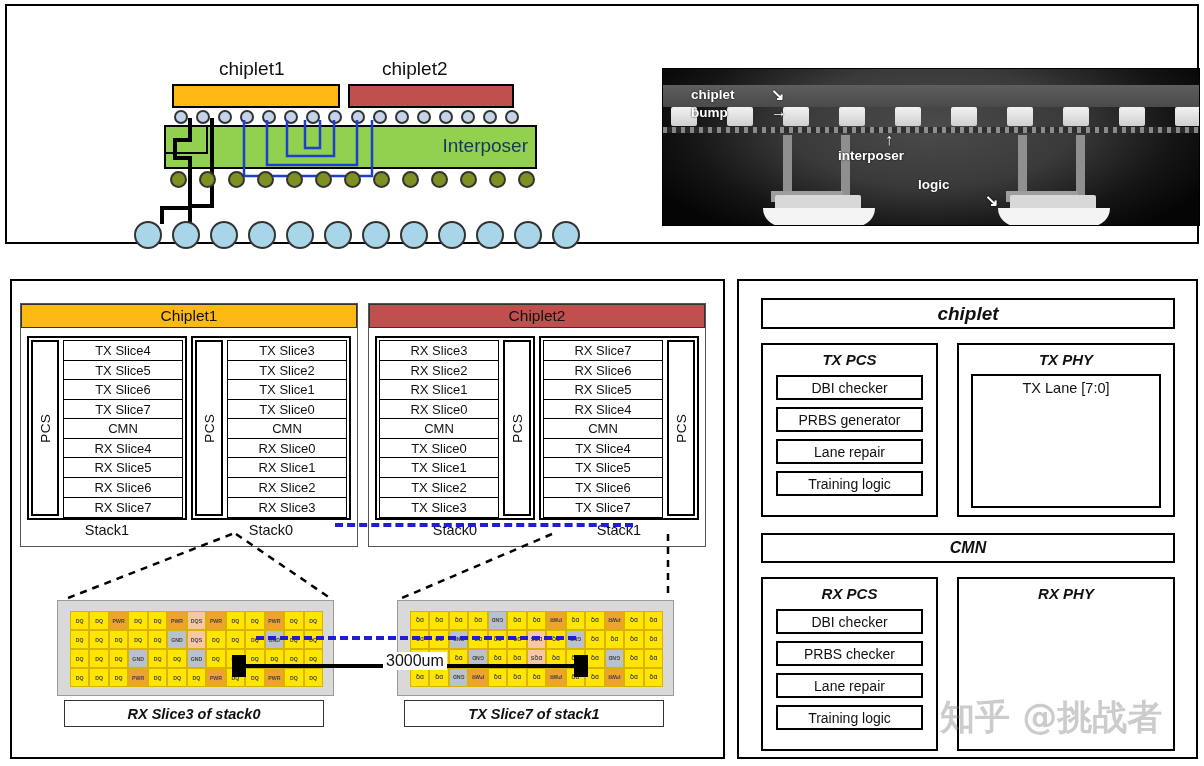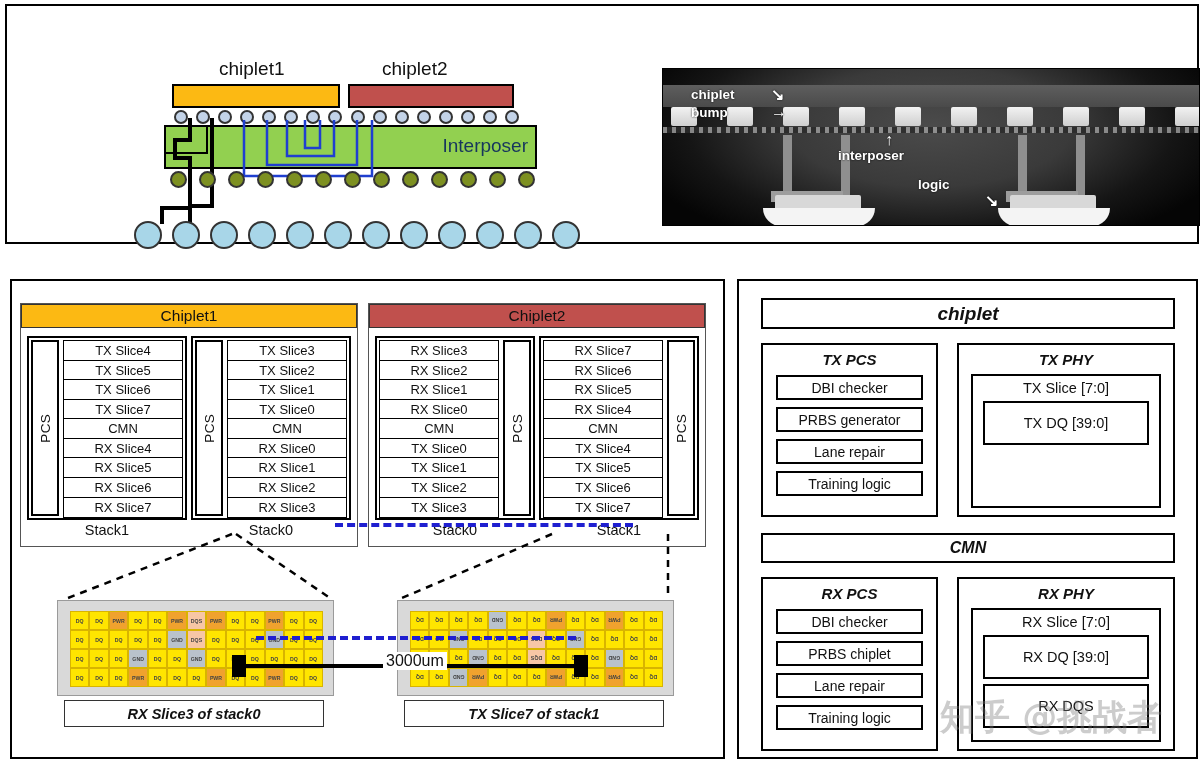--- a/index.html
+++ b/index.html
@@ -516,38 +516,32 @@
     <div class="group-title">TX PCS</div>
     <div class="sub-box">DBI checker</div>
     <div class="sub-box">PRBS generator</div>
     <div class="sub-box">Lane repair</div>
     <div class="sub-box">Training logic</div>
   </div>
 
   <div class="group-box" id="tx-phy">
     <div class="group-title">TX PHY</div>
     <div class="phy-inner">
-      <div class="phy-label">TX Slice [7:0]</div>
-      <div class="phy-sub">TX DQ [39:0]</div>
+      <div class="phy-label">TX Lane [7:0]</div>
     </div>
   </div>
 
   <div class="hdr-box" id="cmn-hdr">CMN</div>
 
   <div class="group-box" id="rx-pcs">
     <div class="group-title">RX PCS</div>
     <div class="sub-box">DBI checker</div>
-    <div class="sub-box">PRBS chiplet</div>
+    <div class="sub-box">PRBS checker</div>
     <div class="sub-box">Lane repair</div>
     <div class="sub-box">Training logic</div>
   </div>
 
   <div class="group-box" id="rx-phy">
     <div class="group-title">RX PHY</div>
-    <div class="phy-inner">
-      <div class="phy-label">RX Slice  [7:0]</div>
-      <div class="phy-sub">RX DQ [39:0]</div>
-      <div class="phy-sub">RX DQS</div>
-    </div>
   </div>
 </div>
 
 <div id="watermark">知乎 @挑战者</div>
 
 </body></html>

